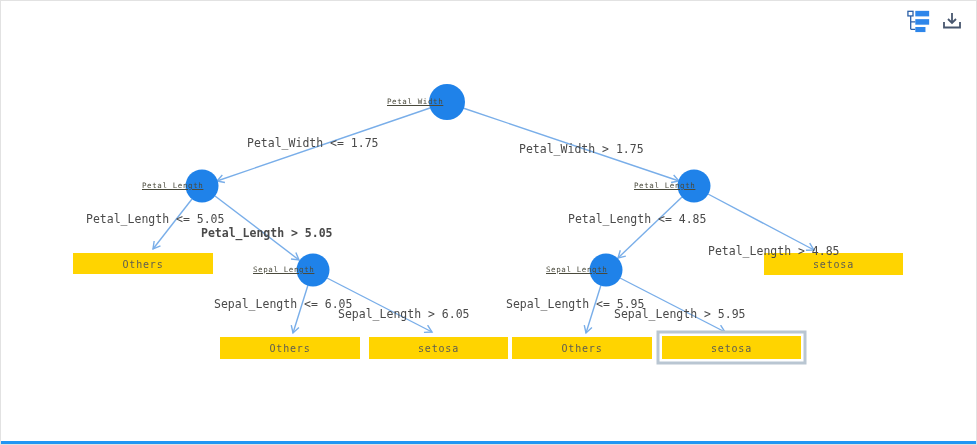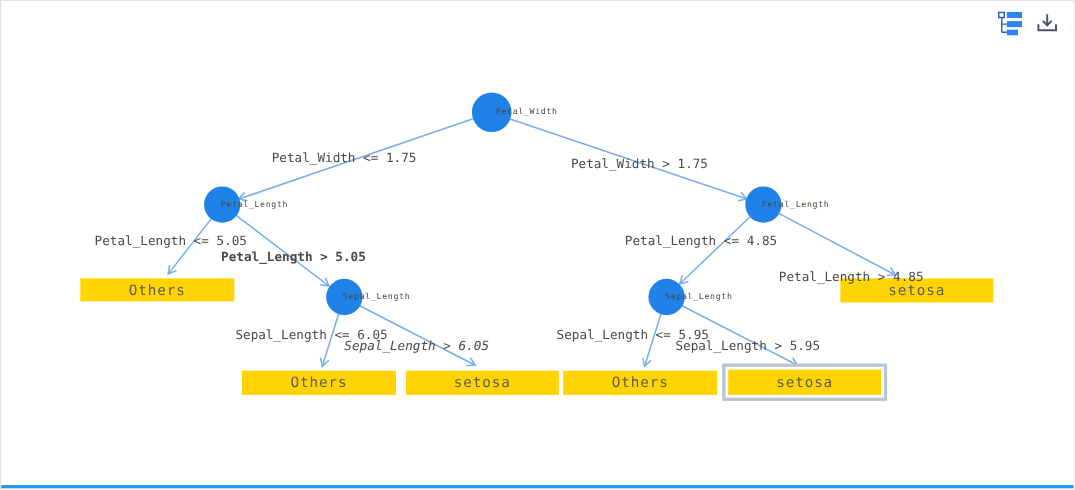--- a/index.html
+++ b/index.html
@@ -28,26 +28,26 @@
   
   #diagram{position:absolute;left:0;top:0;width:975px;height:443px;}
   svg#tree-svg{position:absolute;left:0;top:0;}
   .edge{stroke:#79aee9;stroke-width:1.4;fill:none;}
   .node-circle{fill:#1f82e9;}
   .leaf-rect{fill:#ffd400;}
   .sel-outline{fill:none;stroke:#b9c6d2;stroke-width:3;}
   
   .lbl{position:absolute;color:#4a4a4a;font-size:11.5px;line-height:12px;white-space:nowrap;}
   .node-lbl{
-    position:absolute;width:120px;text-align:right;
-    font-size:7.5px;letter-spacing:0.6px;color:#4a4a3c;line-height:10px;
+    position:absolute;width:120px;text-align:left;
+    font-size:7.5px;letter-spacing:0.6px;color:#4a4a3c;line-height:10px;text-decoration:underline;
   }
   .leaf-lbl{
     position:absolute;text-align:center;
-    font-size:13px;letter-spacing:0.8px;color:#5d5d52;line-height:9px;
+    font-size:10px;letter-spacing:0.8px;color:#5d5d52;line-height:9px;
   }
 </style>
 </head>
 <body>
 
 <div id="app">
 
   <div id="toolbar">
     <button class="icon-btn">
       <span>
@@ -119,19 +119,19 @@
     <div class="leaf-lbl" style="left:511px;top:343px;width:140px;">Others</div>
     <div class="leaf-lbl" style="left:661px;top:343px;width:139px;">setosa</div>
 
     <div class="lbl" style="left:246px;top:136px;">Petal_Width &lt;= 1.75</div>
     <div class="lbl" style="left:518px;top:142px;">Petal_Width &gt; 1.75</div>
     <div class="lbl" style="left:85px;top:212px;">Petal_Length &lt;= 5.05</div>
     <div class="lbl" style="left:200px;top:226px;font-weight:bold;">Petal_Length &gt; 5.05</div>
     <div class="lbl" style="left:567px;top:212px;">Petal_Length &lt;= 4.85</div>
     <div class="lbl" style="left:707px;top:224px;margin-top:20px;">Petal_Length &gt; 4.85</div>
     <div class="lbl" style="left:213px;top:297px;">Sepal_Length &lt;= 6.05</div>
-    <div class="lbl" style="left:312px;top:307px;font-style:italic;">Sepal_Length &gt; 6.05</div>
+    <div class="lbl" style="left:337px;top:307px;">Sepal_Length &gt; 6.05</div>
     <div class="lbl" style="left:505px;top:297px;">Sepal_Length &lt;= 5.95</div>
     <div class="lbl" style="left:613px;top:307px;">Sepal_Length &gt; 5.95</div>
   </div>
 
   <div id="bottom-bar"></div>
 </div>
 
 </body></html>

